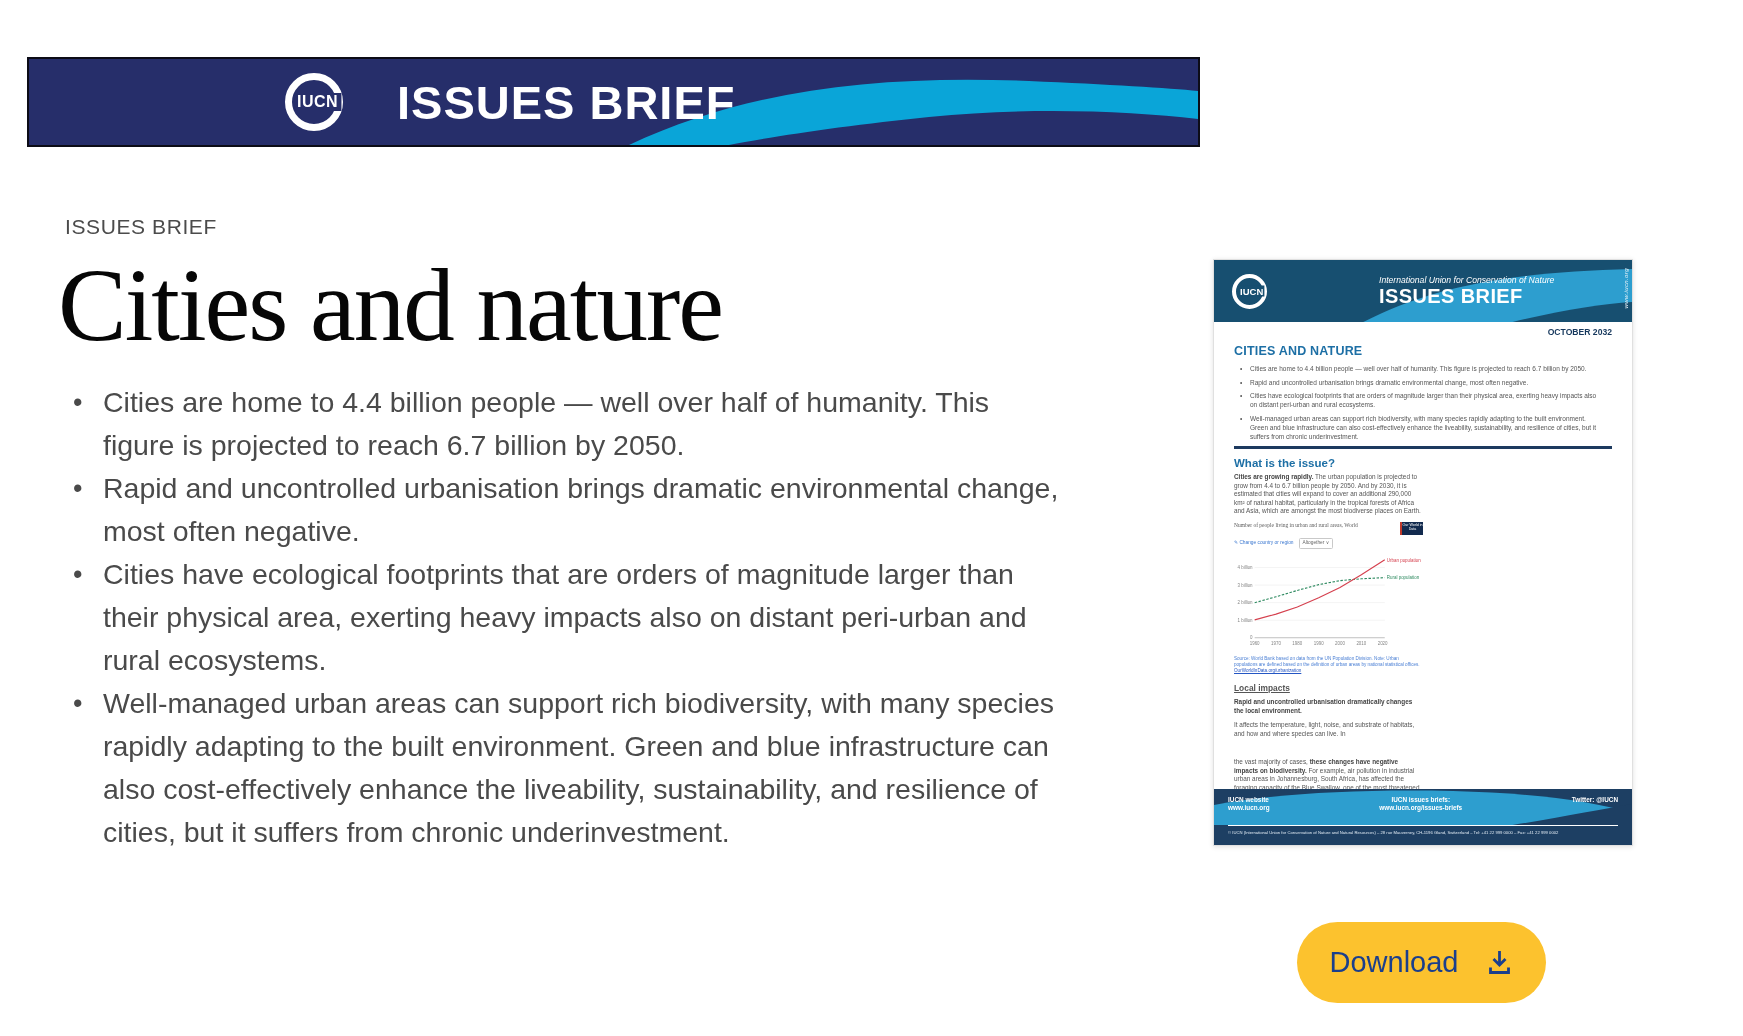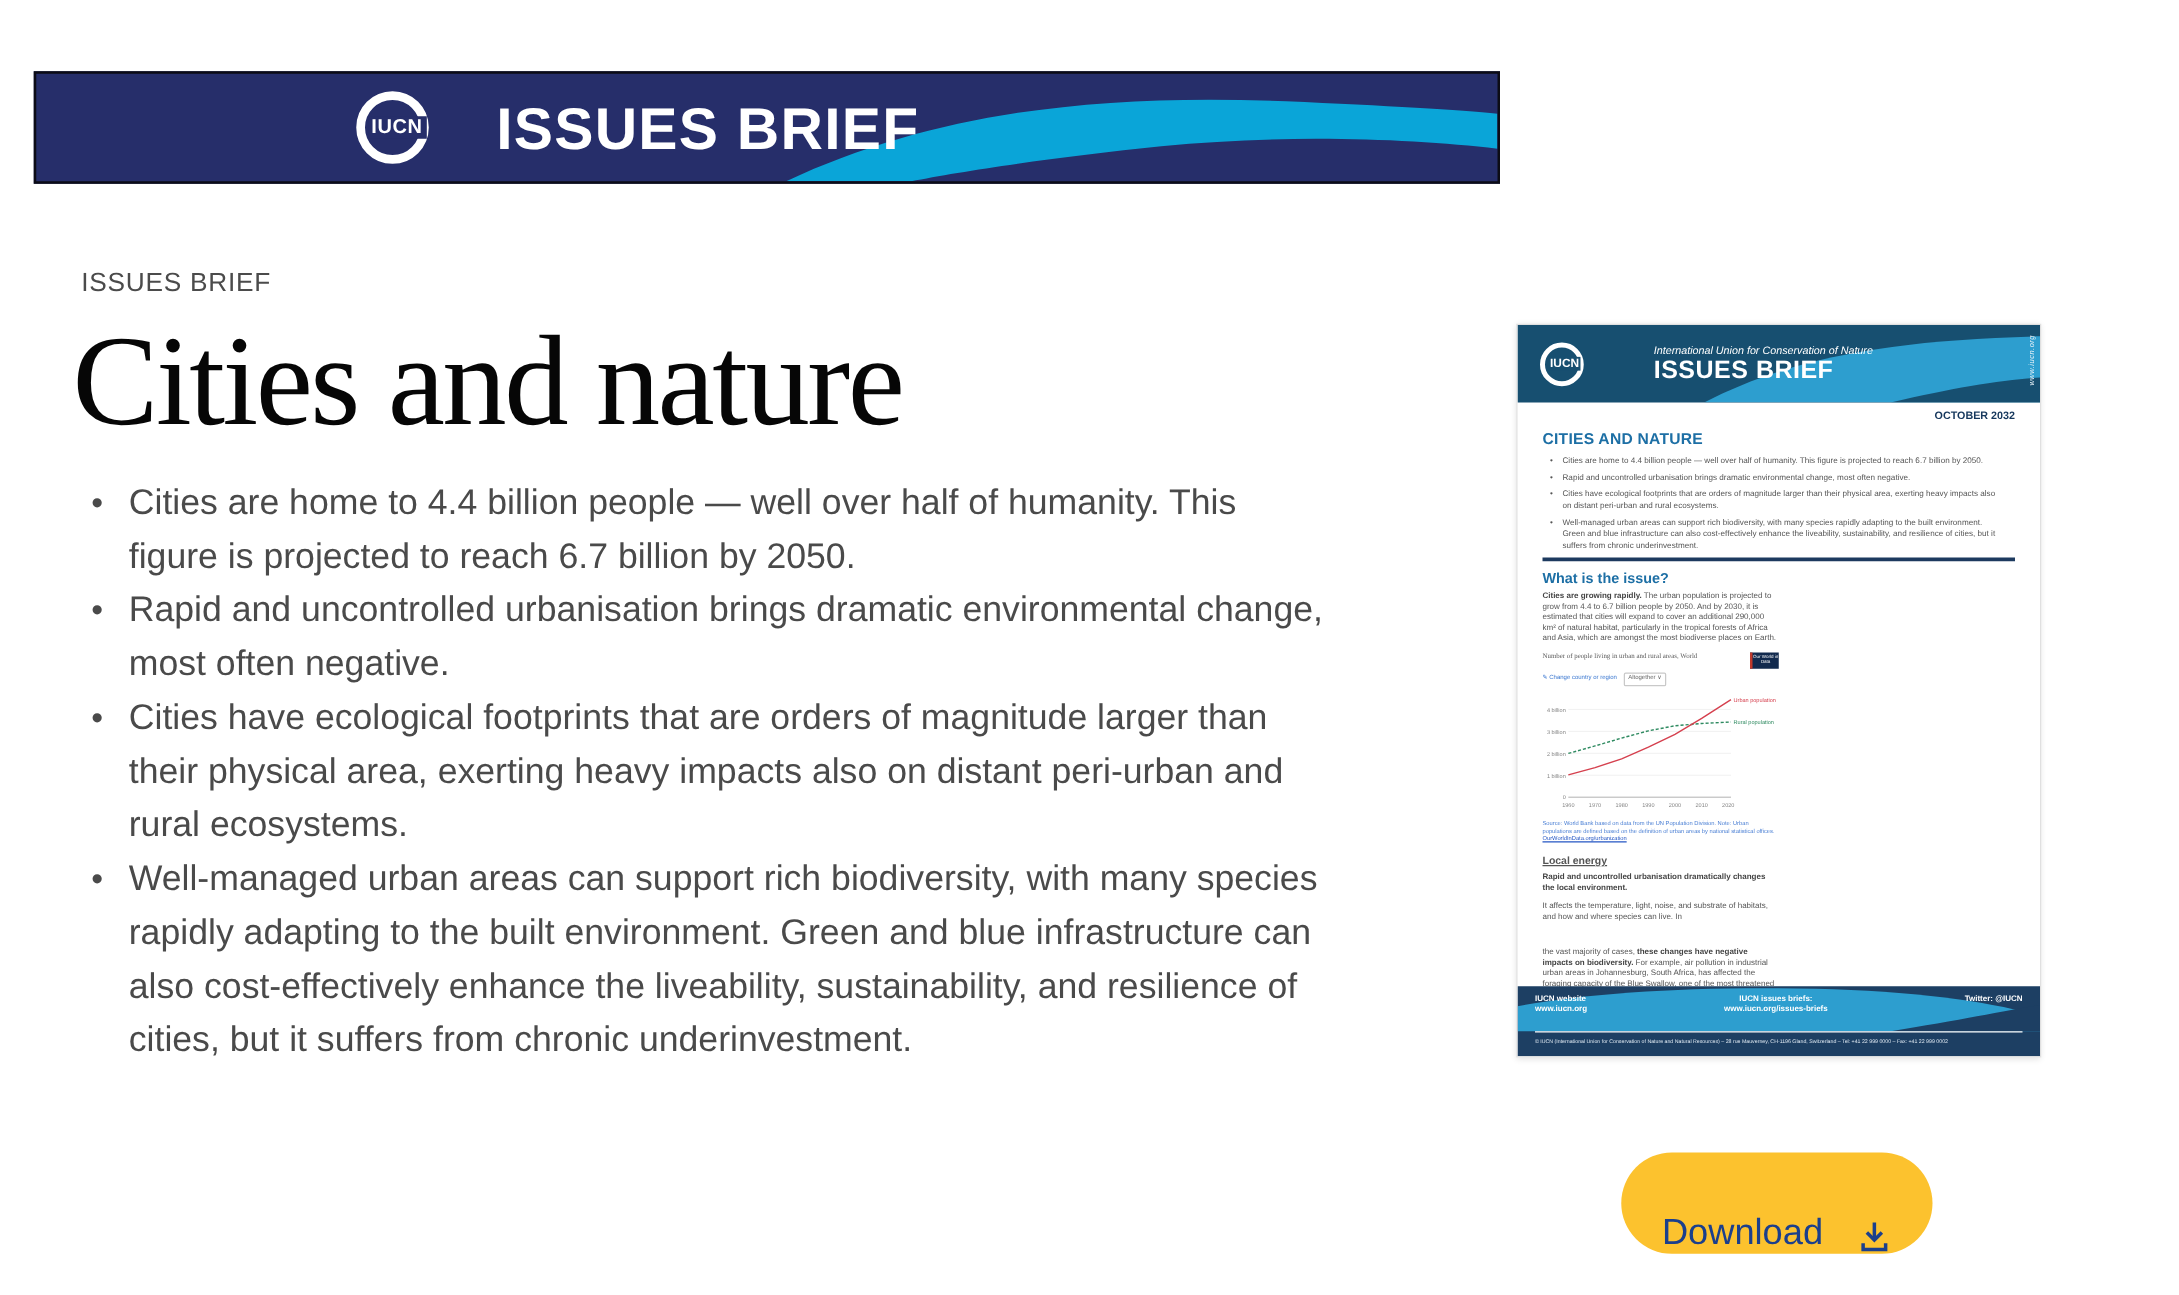--- a/index.html
+++ b/index.html
@@ -60,21 +60,21 @@
   }
   .pdf-header svg.swoosh { position:absolute; inset:0; width:100%; height:100%; }
   .pdf-logo {
     position:relative; z-index:2; width:35px; height:35px; border:4.5px solid #fff;
     border-radius:50%; margin-left:18px; flex:0 0 auto;
   }
   .pdf-logo .iucn-txt {
     position:absolute; top:50%; left:58%; transform:translate(-50%,-50%);
     background:#174f70; color:#fff; font-weight:bold; font-size:9.5px; padding:0 1px;
   }
-  .pdf-header .head-text { position:relative; z-index:2; margin-left:56px; }
+  .pdf-header .head-text { position:relative; z-index:2; margin-left:112px; }
   .pdf-header .org-line { color:#fff; font-style:italic; font-size:8.6px; }
   .pdf-header .brief-line { color:#fff; font-weight:bold; font-size:20px; letter-spacing:0.4px; }
   .pdf-header .vert-url {
     position:absolute; z-index:2; right:3px; top:8px; color:#e8f2f8; font-size:6px;
     font-style:italic; writing-mode:vertical-rl; transform:rotate(180deg); letter-spacing:0.4px;
   }
   .pdf-body { padding:5px 20px 0 20px; }
   .pdf-date { text-align:right; font-size:8.6px; font-weight:bold; color:#15375c; }
   .pdf-title { margin-top:7px; font-size:12.5px; font-weight:bold; color:#1d6fa5; letter-spacing:0.2px; }
   ul.pdf-bullets { margin-top:6px; list-style:none; font-size:6.5px; line-height:9px; color:#555; }
@@ -117,21 +117,21 @@
   .pdf-footer .foot-divider { position:absolute; z-index:2; left:14px; right:14px; top:36px; height:1.2px; background:#fff; }
   .pdf-footer .foot-copy {
     position:absolute; z-index:2; left:14px; right:14px; top:41px; color:#dfe9f2;
     font-size:4.2px; white-space:nowrap; overflow:hidden;
   }
 
   
   .download-btn {
     position:absolute; left:1297px; top:922px; width:249px; height:81px;
     background:#fcc22e; border:none; border-radius:41px; cursor:pointer;
-    display:flex; align-items:flex-end; justify-content:center; gap:28px;
+    display:flex; align-items:center; justify-content:center; gap:28px;
   }
   .download-btn .dl-label { color:#1b3f8c; font-size:29px; }
   .download-btn svg { display:block; }
 </style>
 </head>
 <body>
 
 <header class="banner">
   <svg class="swoosh" viewBox="0 0 1169 86" preserveAspectRatio="none">
     <path d="M600 86 C 720 30, 850 16, 1000 22 C 1080 25.5, 1140 29, 1169 32 L 1169 60 C 1100 52, 1000 48, 900 58 C 820 66, 740 78, 700 86 Z" fill="#0aa5d8"></path>
@@ -227,21 +227,21 @@
 
             <text x="148" y="10.5" font-size="4.3" fill="#d5404e">Urban population</text>
             <text x="148" y="27.5" font-size="4.3" fill="#2e8a60">Rural population</text>
           </svg>
           <div class="chart-source">
             <span>Source: World Bank based on data from the UN Population Division. Note: Urban populations are defined based on the definition of urban areas by national statistical offices.</span><br>
             <span class="src-link">OurWorldInData.org/urbanization</span>
           </div>
         </div>
 
-        <div class="sub-heading">Local energy</div>
+        <div class="sub-heading">Local impacts</div>
         <p><b>Rapid and uncontrolled urbanisation dramatically changes the local environment.</b></p>
         <p>It affects the temperature, light, noise, and substrate of habitats, and how and where species can live. In</p>
       </div>
 
       <div class="pdf-col">
         <p>
           <span>the vast majority of cases, </span><b>these changes have negative impacts on biodiversity.</b><span> For example, air pollution in industrial urban areas in Johannesburg, South Africa, has affected the foraging capacity of the Blue Swallow, one of the most threatened bird species in the region.</span>
         </p>
         <p>
           <span>The loss of biodiversity in urban areas </span><b>threatens the functioning of ecosystems</b><span>, and thus the benefits that ecosystems provide to local people. Urban biodiversity supports, amongst others, air and water purification, pollination, and climate regulation.</span>

